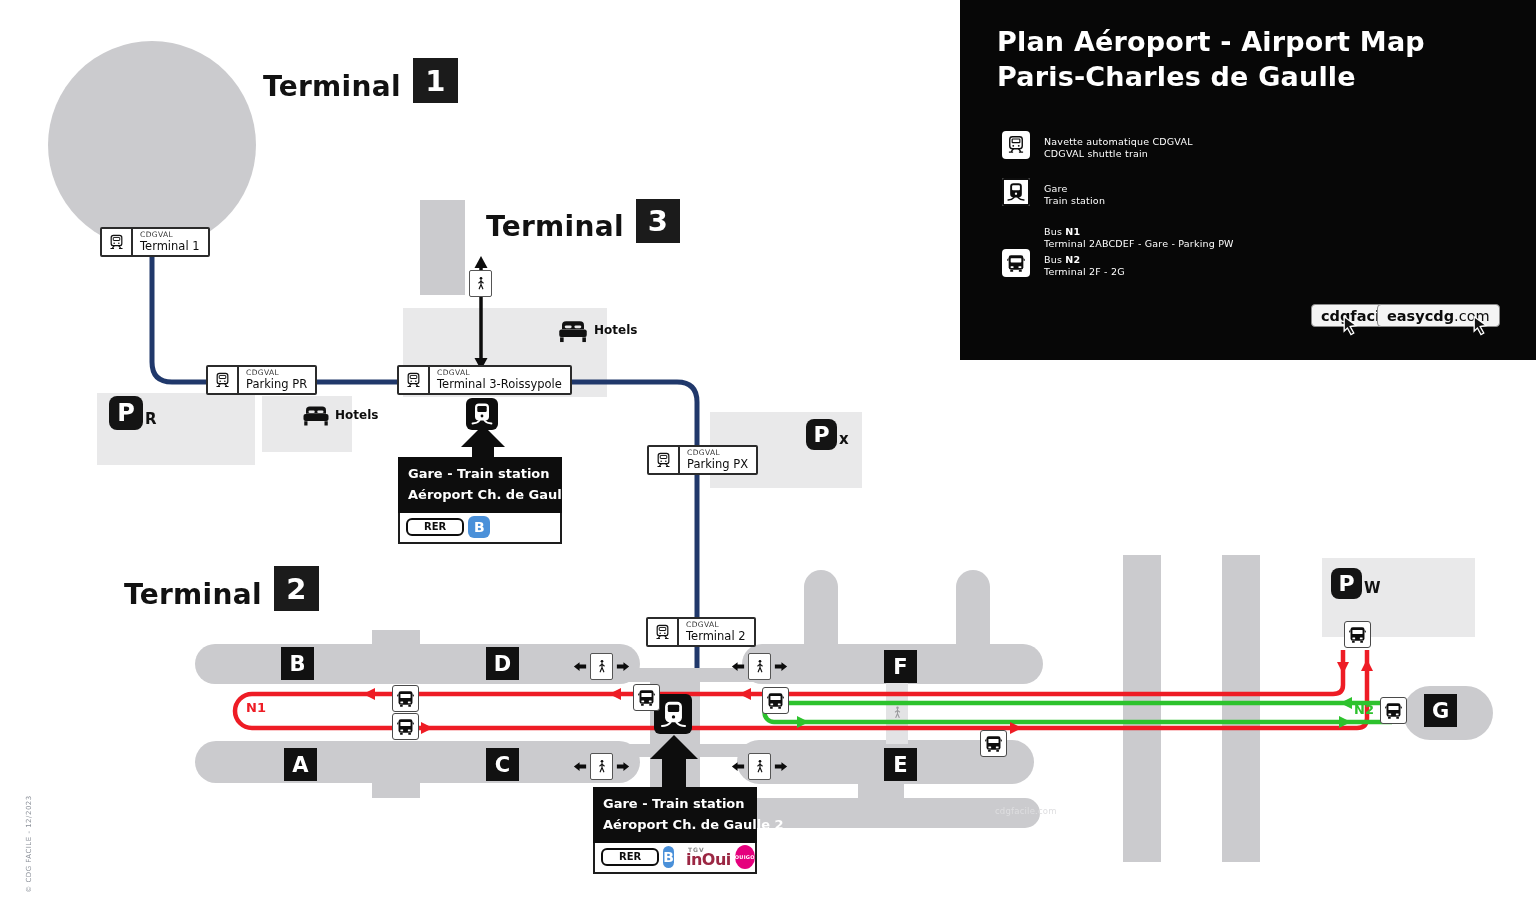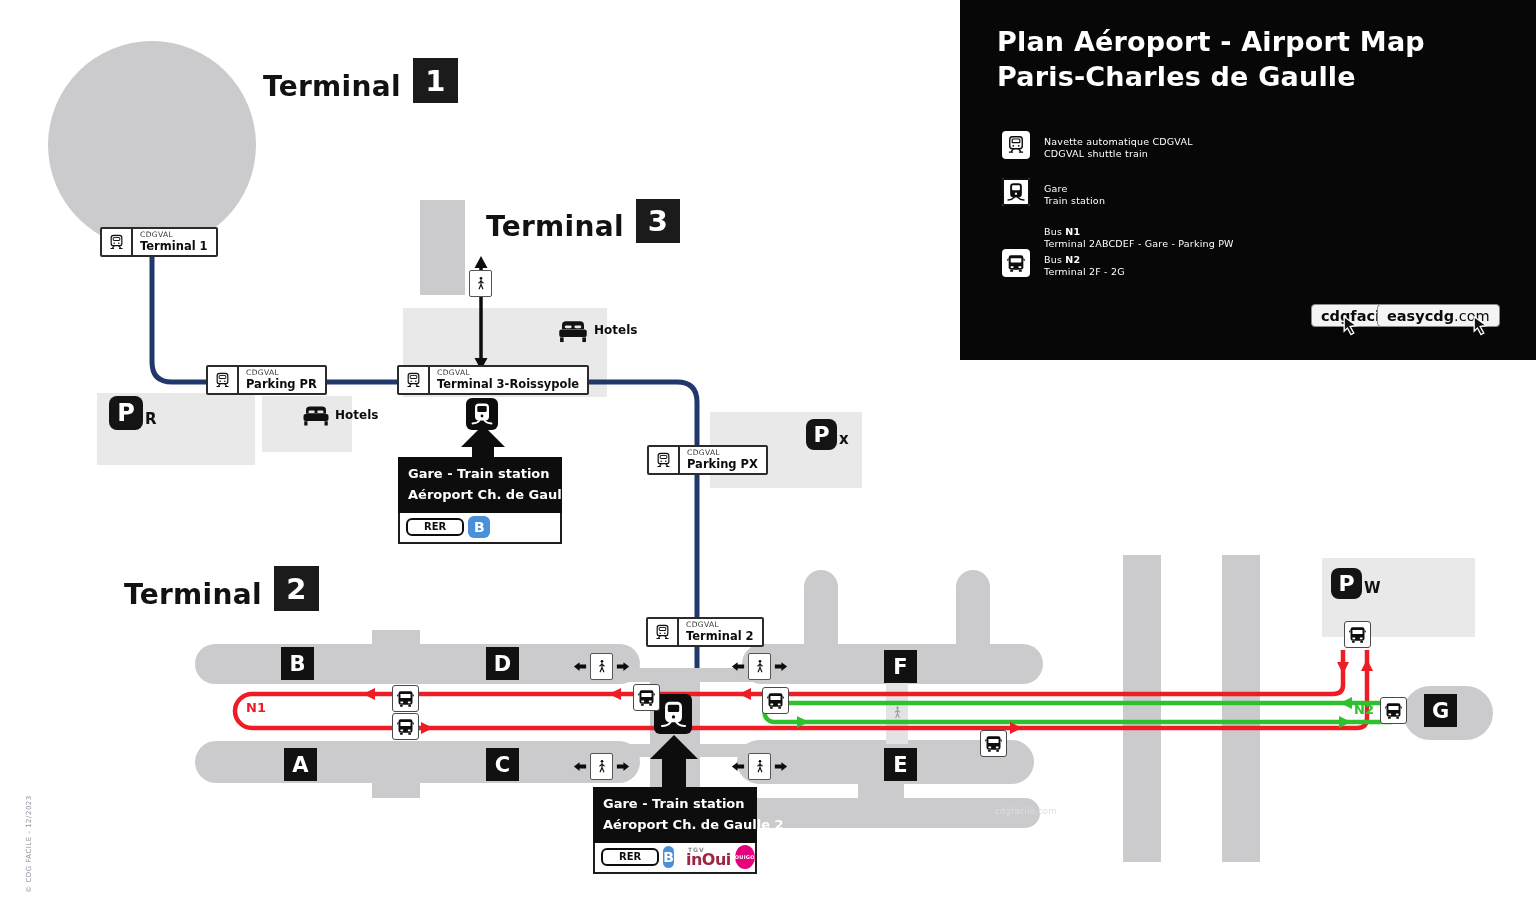--- a/index.html
+++ b/index.html
@@ -13,21 +13,21 @@
   .term-word{font-size:28px;font-weight:700;letter-spacing:.3px;color:#121212}
   .tnum{background:#1b1b1b;color:#fff;display:flex;align-items:center;justify-content:center;
         font-weight:700;font-size:29px;width:45px;height:45px}
 
   
   .station{position:absolute;display:flex;align-items:stretch;background:#fff;
            border:2px solid #2b2b2b;border-radius:2px;height:30px;box-sizing:border-box}
   .st-icon{width:29px;display:flex;align-items:center;justify-content:center;border-right:2px solid #2b2b2b}
   .st-text{display:flex;flex-direction:column;justify-content:center;padding:0 8px 0 7px;line-height:1.15}
   .st-net{font-size:7.5px;letter-spacing:.4px;color:#333}
-  .st-name{font-size:11.5px;font-weight:700;color:#0d0d0d;white-space:nowrap}
+  .st-name{font-size:11.5px;font-weight:400;color:#0d0d0d;white-space:nowrap}
   .ic17{width:17px;height:17px;color:#111}
 
   
   .gare-ic{position:absolute;background:#0d0d0d;border-radius:6px;display:flex;align-items:center;
            justify-content:center;color:#fff;--bg:#0d0d0d}
   .gare-label{position:absolute}
   .gl-black{background:#0d0d0d;color:#fff;font-size:13px;font-weight:700;line-height:1.6;padding:7px 10px;white-space:nowrap}
   .gl-logos{background:#fff;border:2px solid #1d1d1d;border-top:none;display:flex;align-items:center;
             gap:4px;padding:3px 6px;height:31px;box-sizing:border-box}
   .logo-rer{border:2px solid #0d0d0d;border-radius:6px;font-weight:800;font-size:10px;padding:2px 16px;color:#0d0d0d;line-height:1}

